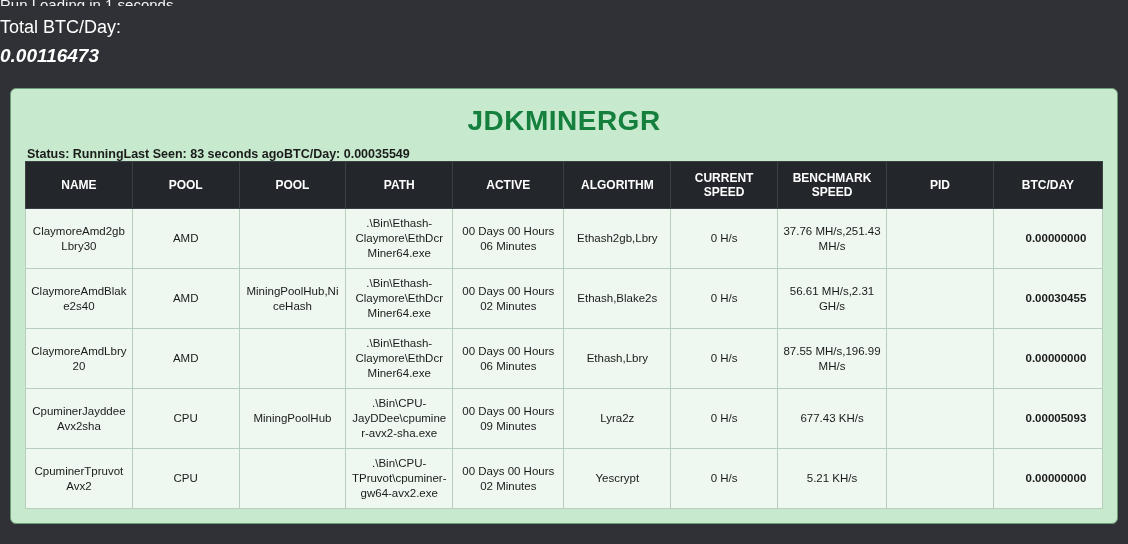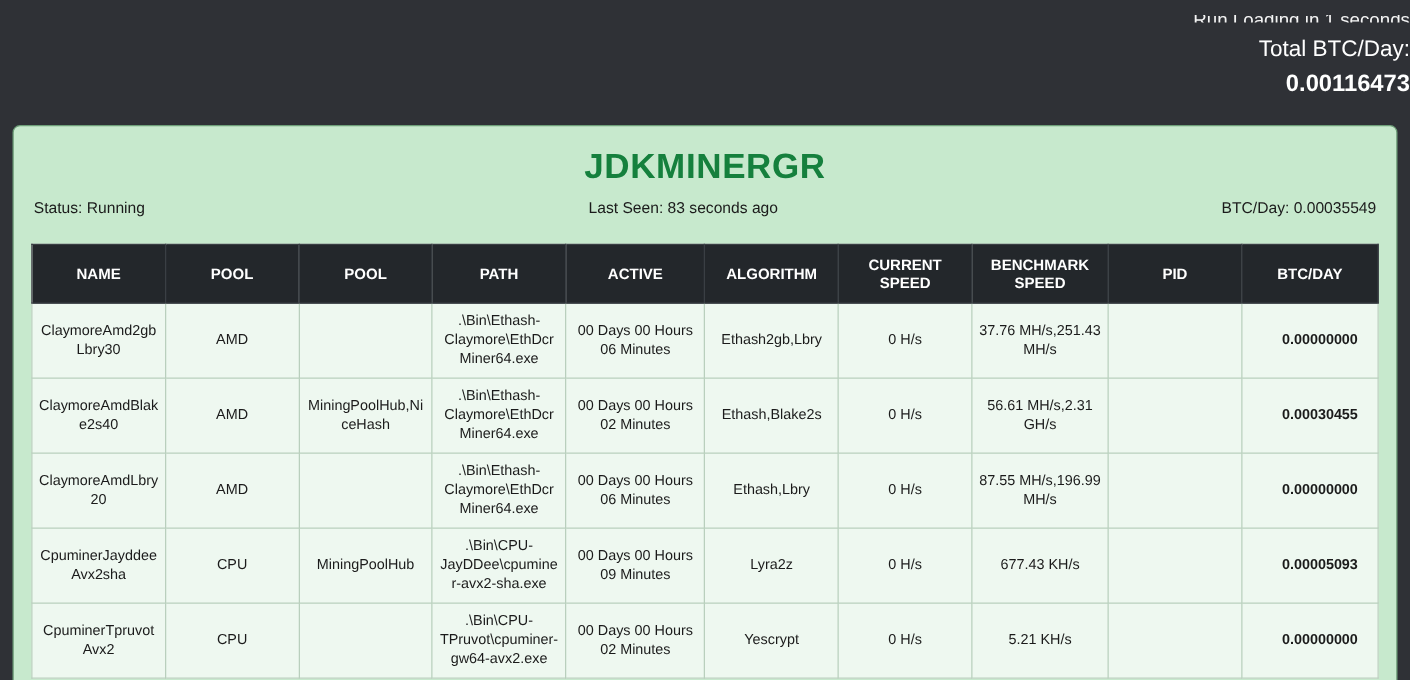--- a/index.html
+++ b/index.html
@@ -11,23 +11,23 @@
     overflow: hidden;
     font-family: "Liberation Sans", sans-serif;
   }
   #app {
     width: 1128px;
     height: 544px;
     position: relative;
     box-sizing: border-box;
   }
   .top-summary {
-    text-align: right;
-    color: #ffffff;
-    padding-top: 12px;
+    text-align: left;
+    color: #ffffff;
+    padding-top: 0px;
   }
   .top-clipped {
     font-size: 15px;
     color: #ffffff;
     line-height: 10px;
     height: 6px;
     overflow: hidden;
     opacity: 0.95;
   }
   .top-label {
@@ -35,45 +35,45 @@
     color: #ffffff;
     margin-top: 10px;
     line-height: 22px;
   }
   .top-value {
     font-size: 19px;
     font-weight: bold;
     color: #ffffff;
     margin-top: 6px;
     line-height: 24px;
+    font-style: italic;
   }
   .panel {
     margin: 20px 10px 0 10px;
     background: #c7e9cd;
     border: 1px solid #6d9e78;
     border-radius: 6px;
     padding: 10px 14px 14px 14px;
     box-sizing: border-box;
   }
   .panel-title {
     text-align: center;
     font-size: 28px;
     font-weight: bold;
     color: #15803d;
     letter-spacing: 0.5px;
     padding: 6px 0 10px 0;
   }
   .status-row {
     display: flex;
-    justify-content: space-between;
     align-items: center;
     font-size: 12.5px;
-    font-weight: normal;
+    font-weight: bold;
     color: #1b1b1b;
-    padding: 0 2px 22px 2px;
+    padding: 0 2px 0 2px;
   }
   .status-row .mid { flex: 0 0 auto; }
   table.miners {
     width: 100%;
     border-collapse: collapse;
     background: #eef8f0;
     font-size: 11.5px;
     color: #1b1b1b;
     table-layout: fixed;
   }

